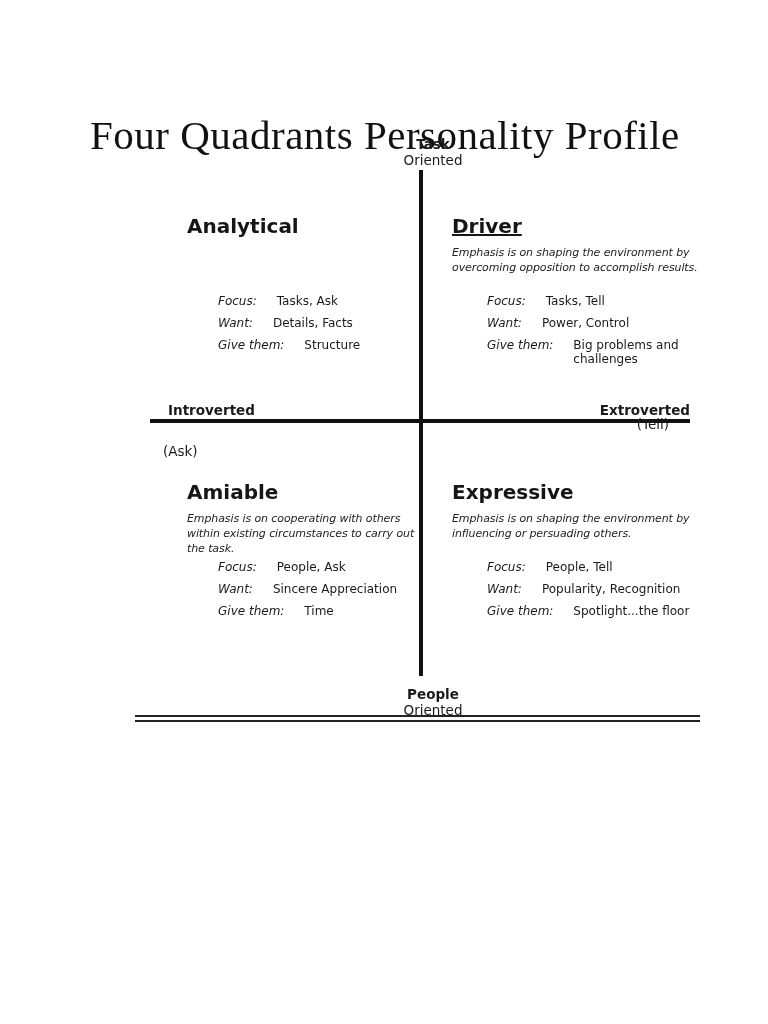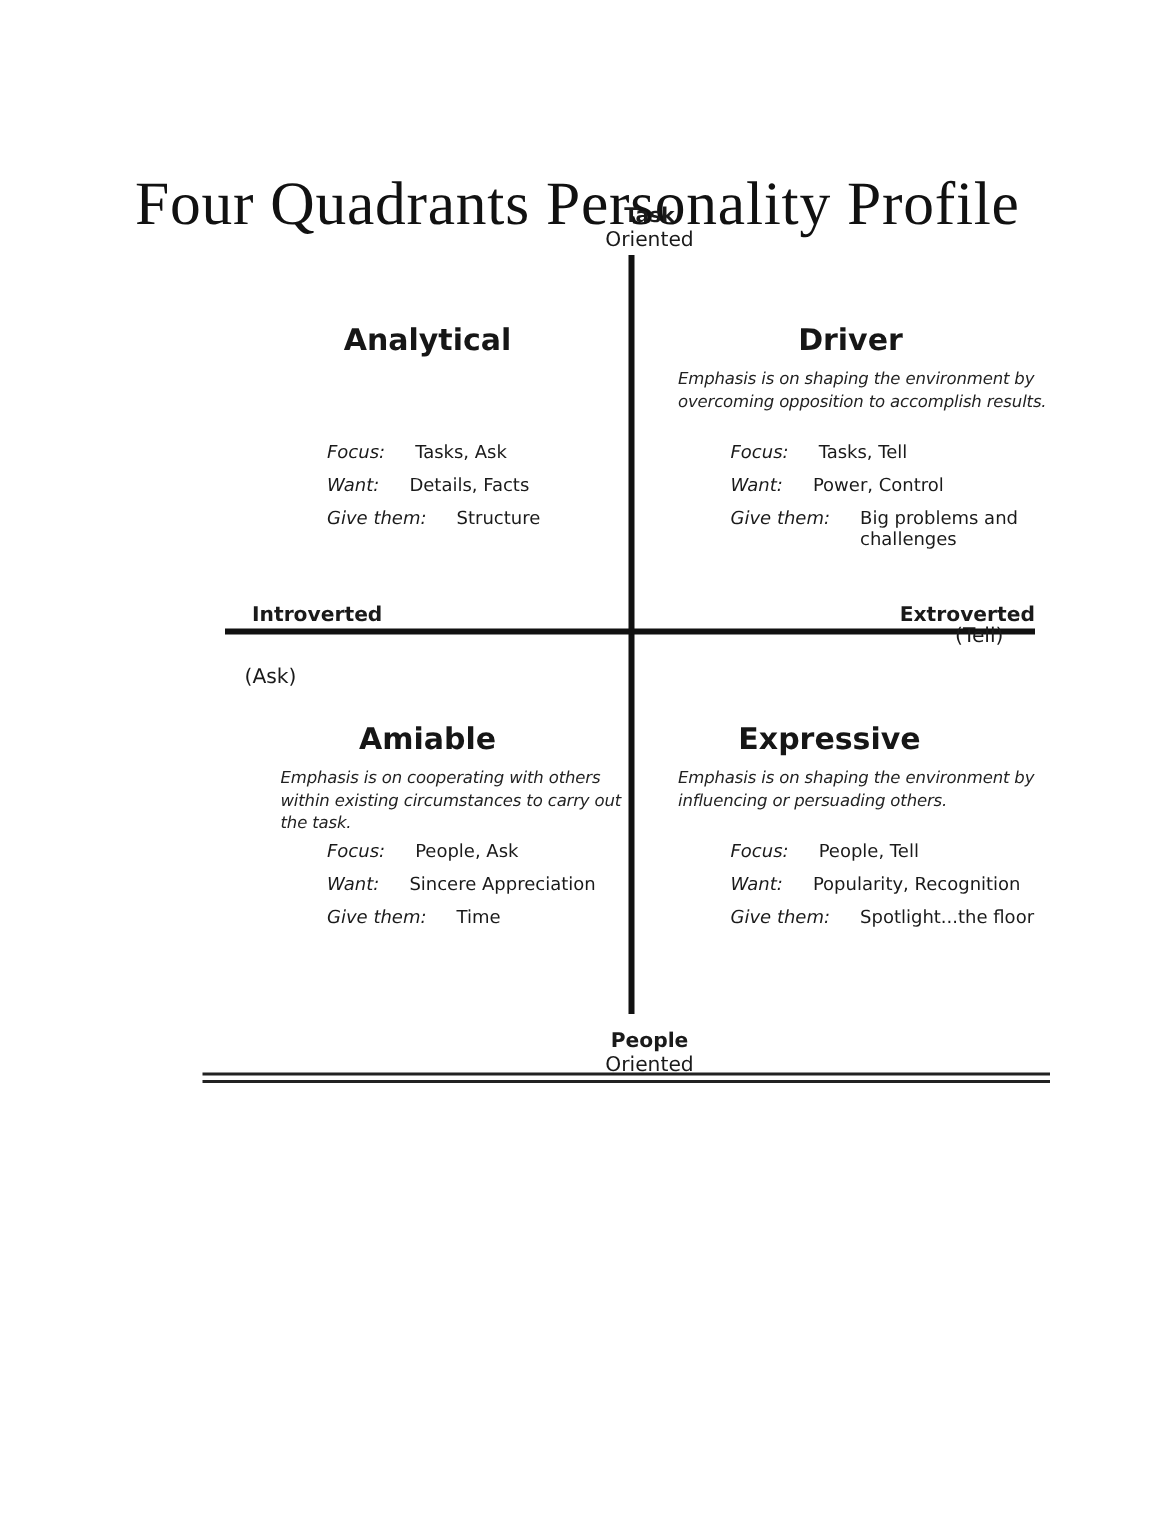--- a/index.html
+++ b/index.html
@@ -77,25 +77,24 @@
   
   .quad { position: absolute; }
   #q-analytical { left: 187px; top: 214px; width: 234px; height: 150px; }
   #q-driver     { left: 452px; top: 214px; width: 250px; height: 150px; }
   #q-amiable    { left: 187px; top: 480px; width: 234px; height: 150px; }
   #q-expressive { left: 452px; top: 480px; width: 250px; height: 150px; }
 
   .q-title {
     font-size: 20px;
     font-weight: bold;
-    text-align: center;
     color: #161616;
   }
   #q-analytical .q-title { width: 196px; }
-  #q-driver     .q-title { width: 230px; }
+  #q-driver     .q-title { width: 230px; text-decoration: underline; }
   #q-amiable    .q-title { width: 196px; }
   #q-expressive .q-title { width: 202px; }
 
   .q-desc {
     font-style: italic;
     font-size: 11px;
     line-height: 15px;
     letter-spacing: -0.1px;
     margin-top: 7px;
     color: #222;

